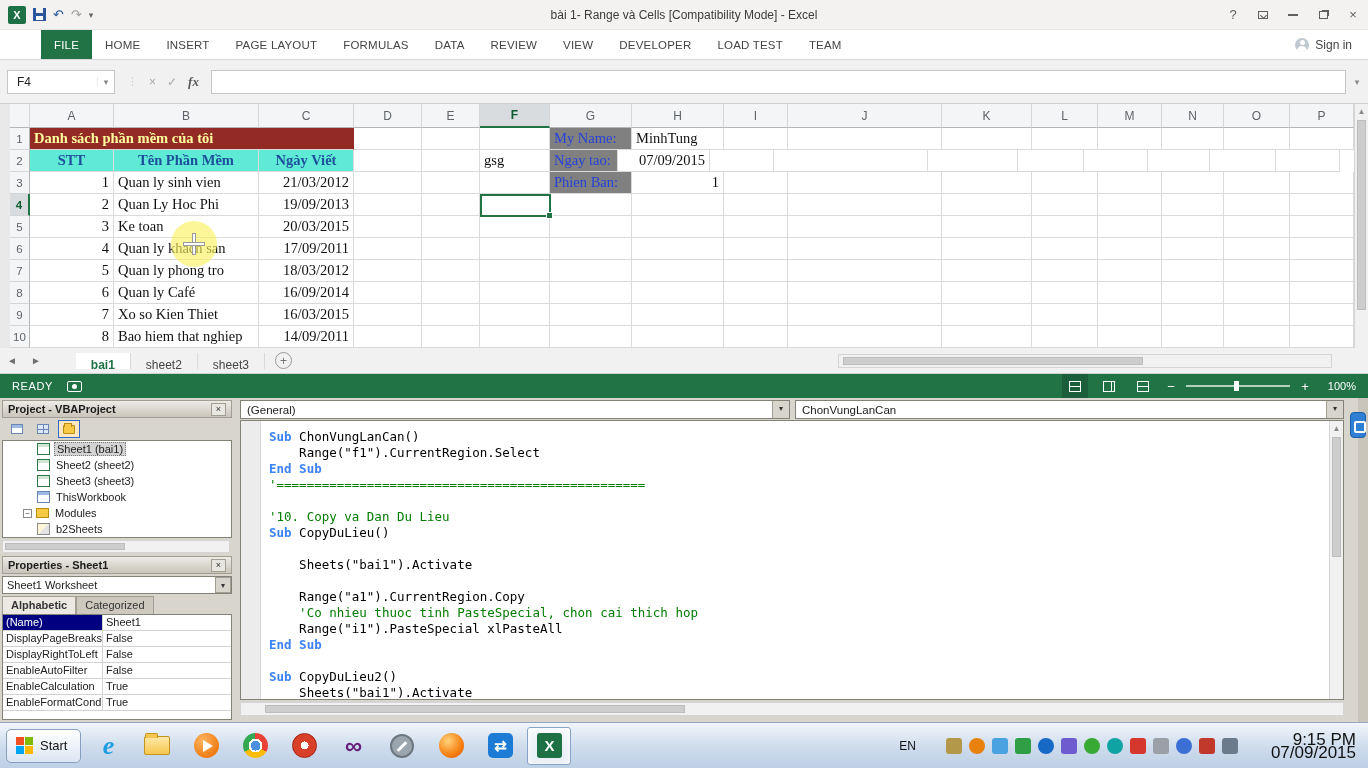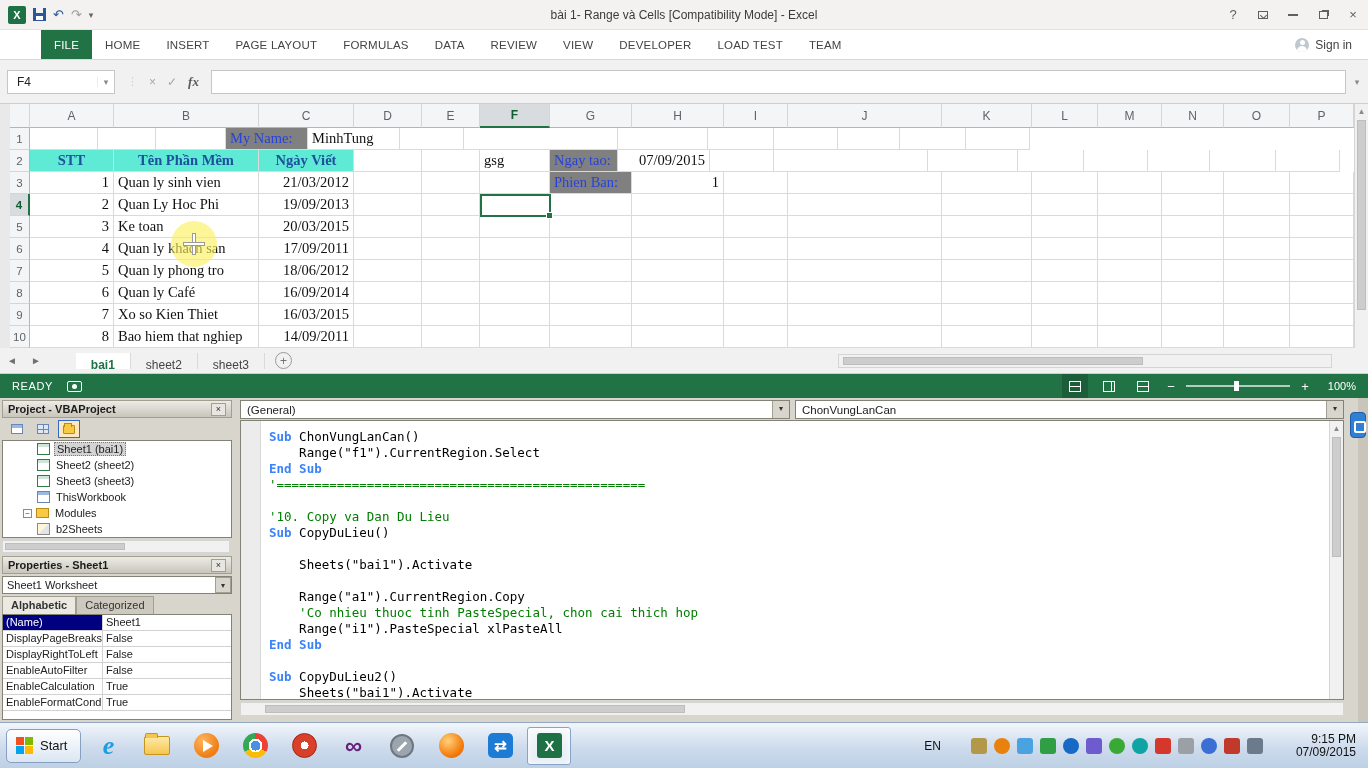--- a/index.html
+++ b/index.html
@@ -165,21 +165,21 @@
   .ti-vs{color:#68217a;font-size:24px;}
   .ti-tool{width:24px;height:24px;border-radius:50%;background:#9aa5ae;position:relative;border:2px solid #6d7780;}
   .ti-tool::after{content:"";position:absolute;left:4px;top:9px;width:12px;height:3px;background:#fff;transform:rotate(-45deg);}
   .ti-firefox{width:25px;height:25px;border-radius:50%;background:radial-gradient(circle at 36% 32%,#ffd27a,#f57d0d 62%,#d9560b);}
   .ti-blue{width:25px;height:25px;border-radius:5px;background:#1c7bd4;color:#fff;font-size:15px;display:flex;align-items:center;justify-content:center;}
   .ti-excel{width:25px;height:25px;border-radius:3px;background:#1e7145;color:#fff;font-size:15px;display:flex;align-items:center;justify-content:center;}
   .tray{margin-left:auto;display:flex;align-items:center;gap:25px;padding-right:6px;}
   .tray-lang{font-size:12px;color:#111;padding:0 5px;}
   .tray-ic{width:16px;height:16px;border-radius:3px;flex:none;}
   .tray-ic.round{border-radius:50%;}
-  .clock{text-align:right;font-size:12px;color:#111;line-height:13px;padding-left:8px;}
+  .clock{text-align:right;font-size:17px;color:#111;line-height:13px;padding-left:8px;}
 </style>
 </head>
 <body>
 
 <div id="app">
 
   <div class="abs titlebar">
     <div class="tb-title">bài 1- Range và Cells  [Compatibility Mode] - Excel</div>
     <div class="qat">
       <span class="excel-logo">X</span>
@@ -255,20 +255,21 @@
           <div class="hcell" style="width: 90px;">K</div>
           <div class="hcell" style="width: 66px;">L</div>
           <div class="hcell" style="width: 64px;">M</div>
           <div class="hcell" style="width: 62px;">N</div>
           <div class="hcell" style="width: 66px;">O</div>
           <div class="hcell" style="width: 64px;">P</div>
         </div>
       <div id="gridrows">
           <div class="grow">
             <div class="rhdr">1</div>
+            <div class="cell c-title" style="width: 324px;">Danh sách phần mềm của tôi</div>
             <div class="cell" style="width: 68px;"></div>
             <div class="cell" style="width: 58px;"></div>
             <div class="cell" style="width: 70px;"></div>
             <div class="cell c-infolabel" style="width: 82px;">My Name:</div>
             <div class="cell c-val-left" style="width: 92px;">MinhTung</div>
             <div class="cell" style="width: 64px;"></div>
             <div class="cell" style="width: 154px;"></div>
             <div class="cell" style="width: 90px;"></div>
             <div class="cell" style="width: 66px;"></div>
             <div class="cell" style="width: 64px;"></div>
@@ -368,21 +369,21 @@
             <div class="cell" style="width: 66px;"></div>
             <div class="cell" style="width: 64px;"></div>
             <div class="cell" style="width: 62px;"></div>
             <div class="cell" style="width: 66px;"></div>
             <div class="cell" style="width: 64px;"></div>
           </div>
           <div class="grow">
             <div class="rhdr">7</div>
             <div class="cell c-num" style="width: 84px;">5</div>
             <div class="cell c-name" style="width: 145px;">Quan ly phong tro</div>
-            <div class="cell c-date" style="width: 95px;">18/06/2012</div>
+            <div class="cell c-date" style="width: 95px;">18/03/2012</div>
             <div class="cell" style="width: 68px;"></div>
             <div class="cell" style="width: 58px;"></div>
             <div class="cell" style="width: 70px;"></div>
             <div class="cell" style="width: 82px;"></div>
             <div class="cell" style="width: 92px;"></div>
             <div class="cell" style="width: 64px;"></div>
             <div class="cell" style="width: 154px;"></div>
             <div class="cell" style="width: 90px;"></div>
             <div class="cell" style="width: 66px;"></div>
             <div class="cell" style="width: 64px;"></div>

